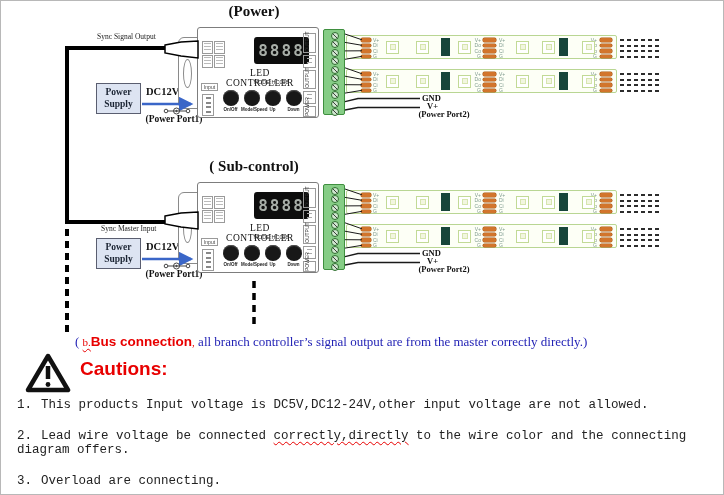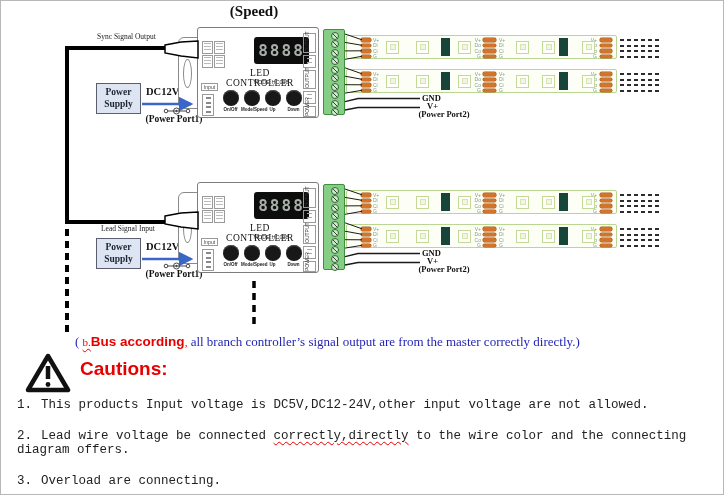--- a/index.html
+++ b/index.html
@@ -118,21 +118,21 @@
   .caution-item .num { margin-right:9px; }
 
   .wires { position:absolute; left:0; top:0; z-index:5; pointer-events:none; }
 </style>
 </head>
 <body>
 
 <div class="stage">
 
   <div class="section master" id="sec-master">
-  <div class="sec-title">(Speed)</div>
+  <div class="sec-title">(Power)</div>
   <div class="sync-label">Sync Signal Output</div>
   <div class="ps-box">
     <span>Power Supply</span>
   </div>
   <div class="dc-label">DC12V</div>
   <div class="port1-label">(Power Port1)</div>
 
   <div class="tab">
     <div class="oval"></div>
   </div>
@@ -302,21 +302,22 @@
         </div>
         <div class="ic" style="left:95px"></div>
         <div class="ic" style="left:213px"></div>
       </div>
 
   <div class="gnd-label">GND</div>
   <div class="vplus-label">V+</div>
   <div class="port2-label">(Power Port2)</div>
 </div>
   <div class="section sub" id="sec-sub">
-  <div class="sync-label">Lead Signal Input</div>
+  <div class="sec-title">( Sub-control)</div>
+  <div class="sync-label">Sync Master Input</div>
   <div class="ps-box">
     <span>Power Supply</span>
   </div>
   <div class="dc-label">DC12V</div>
   <div class="port1-label">(Power Port1)</div>
 
   <div class="tab">
     <div class="oval"></div>
   </div>
 
@@ -544,21 +545,21 @@
     <g stroke="#1a1a1a" stroke-width="1.3" fill="none">
       <polyline points="344,100.6 357,97.5 419,97.5"></polyline>
       <polyline points="344,109 357,106.5 419,106.5"></polyline>
       <polyline points="344,255.6 357,252.5 419,252.5"></polyline>
       <polyline points="344,264 357,261.5 419,261.5"></polyline>
     </g>
   </svg>
 
   <div class="caption">
     <span>(</span>
-    <span class="red-sm wavy-red">b.</span><span class="red-big">Bus according</span><span class="red-sm">,</span>
+    <span class="red-sm wavy-red">b.</span><span class="red-big">Bus connection</span><span class="red-sm">,</span>
     <span>all branch controller’s signal output are from the master correctly directly.)</span>
   </div>
 
   <svg class="warn-tri" width="46" height="42" viewBox="0 0 46 42">
     <path d="M23 4 L43 38 L3 38 Z" fill="none" stroke="#111" stroke-width="4.5" stroke-linejoin="round"></path>
     <line x1="23" y1="14" x2="23" y2="27" stroke="#111" stroke-width="4.5"></line>
     <circle cx="23" cy="32.5" r="2.4" fill="#111"></circle>
   </svg>
   <div class="cautions-title">Cautions:</div>
   <div class="caution-list" id="caution-list">

